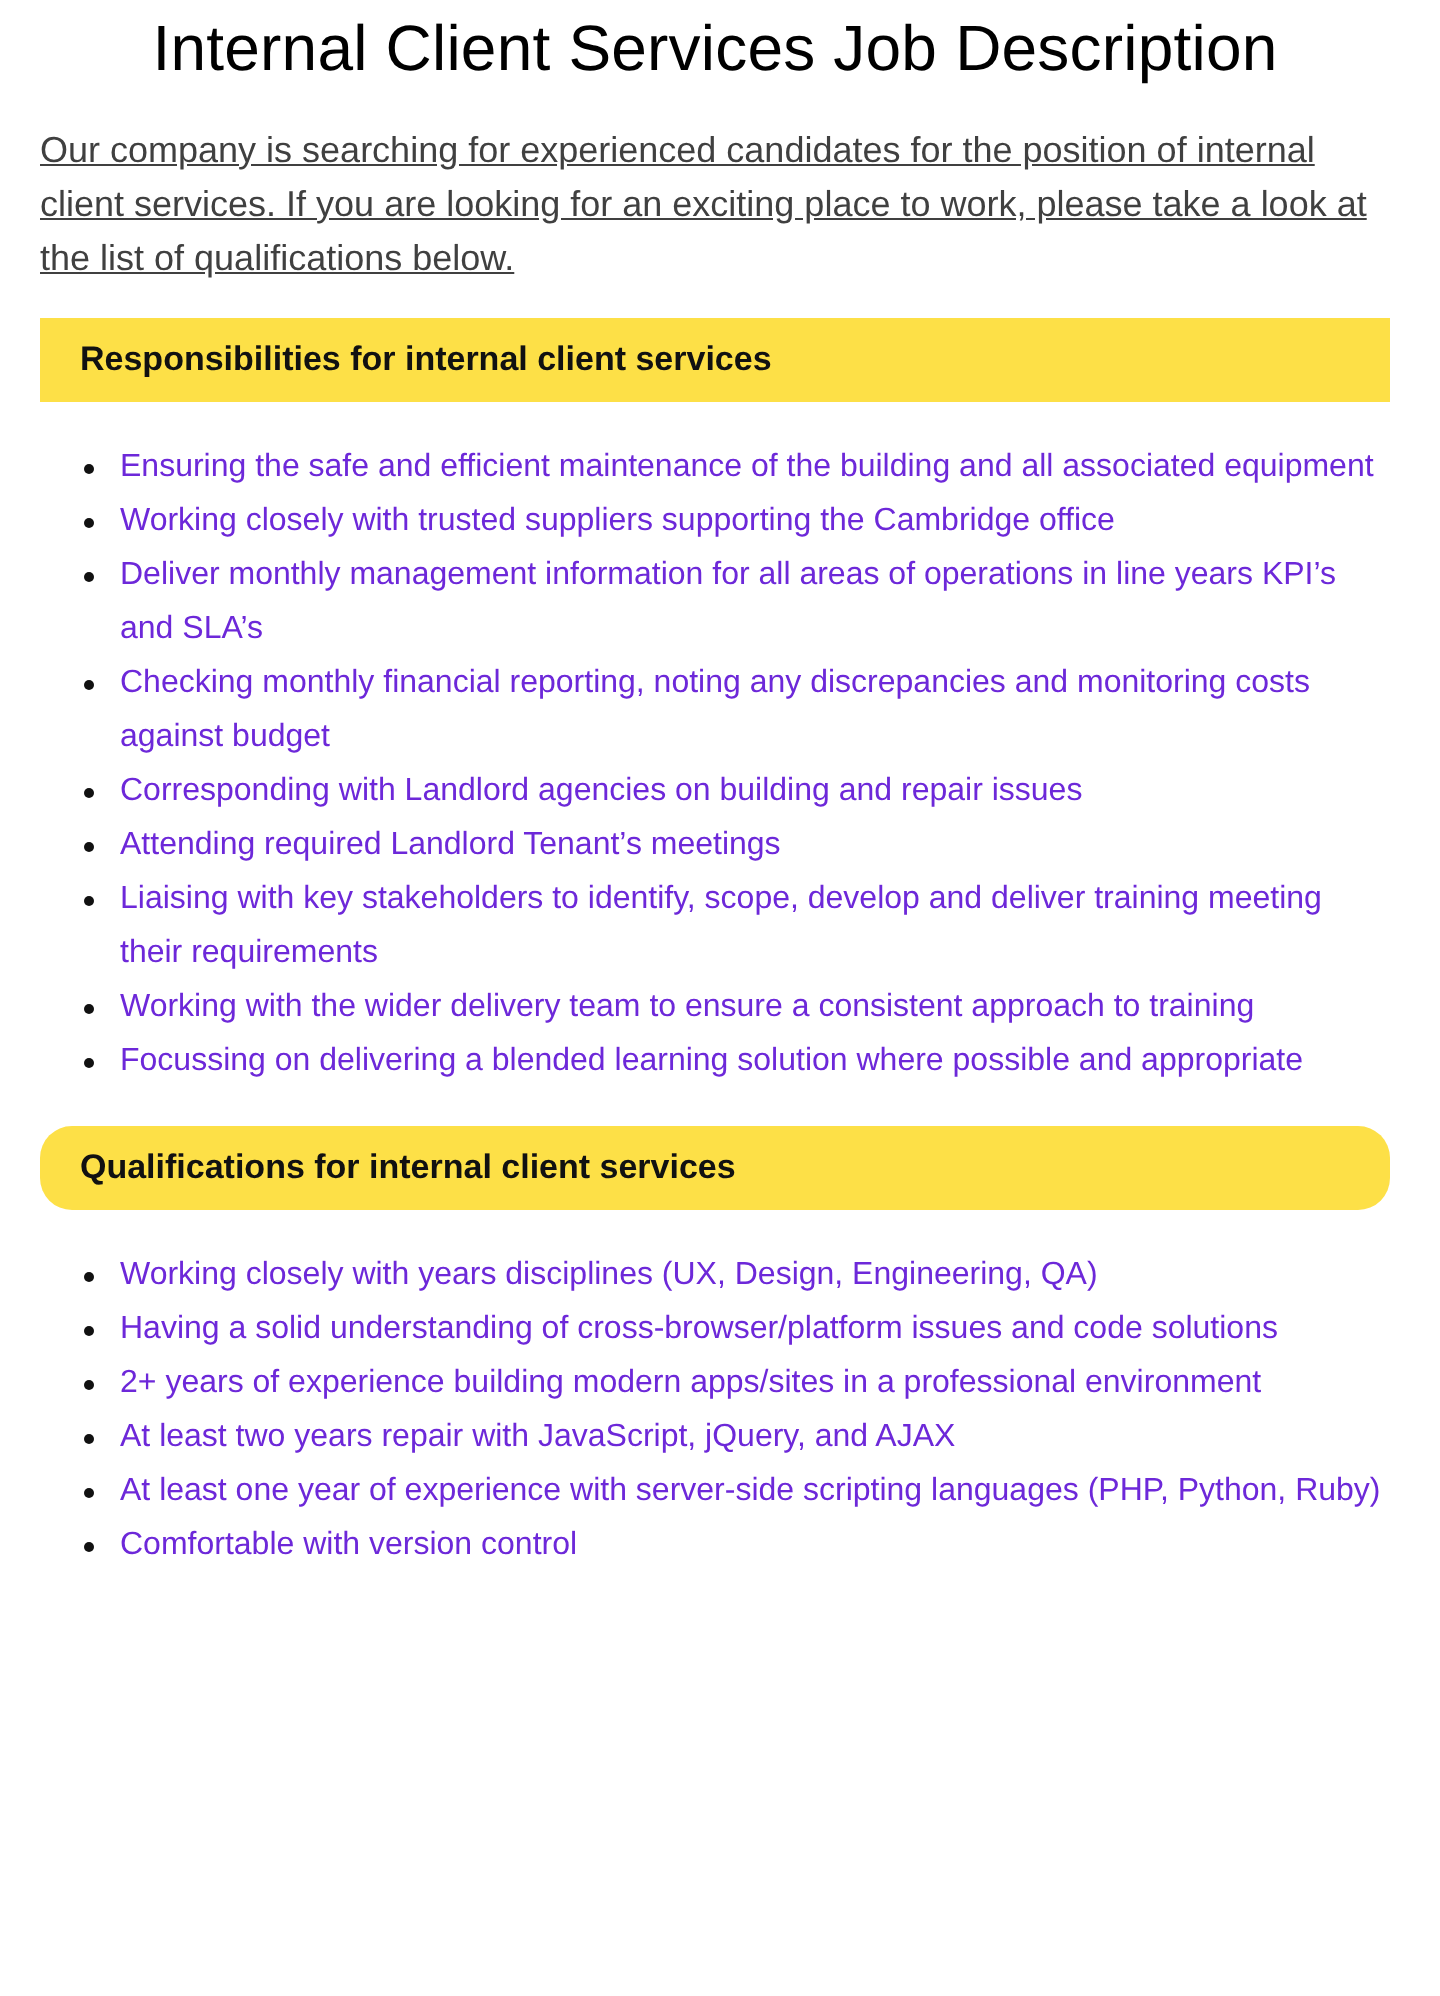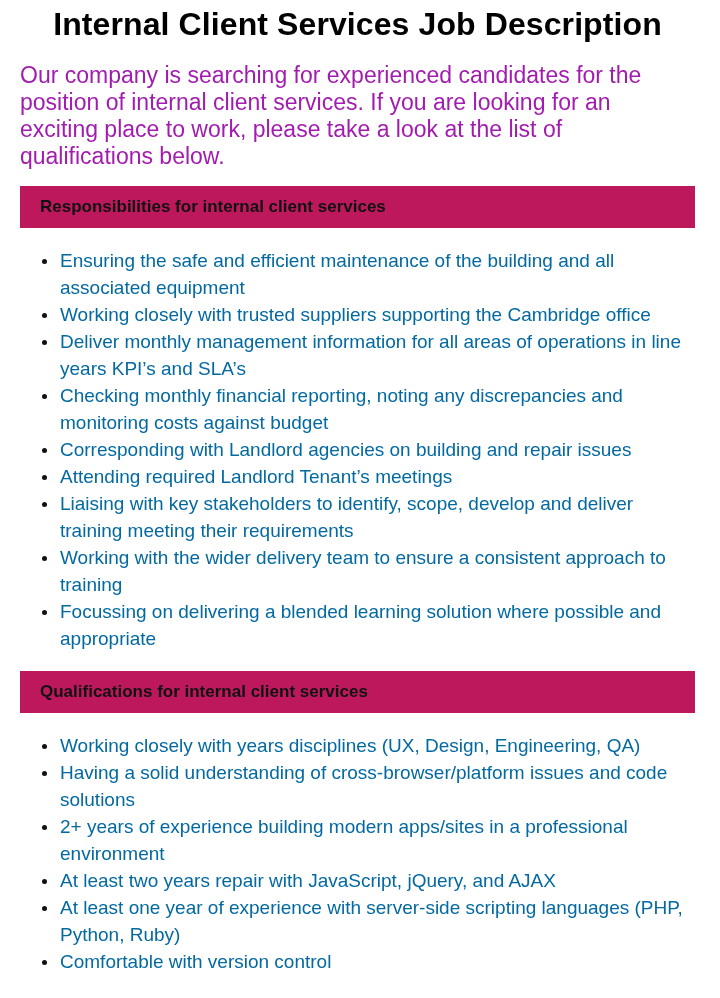--- a/index.html
+++ b/index.html
@@ -16,65 +16,67 @@
     }
     .page {
       padding: 0 25px 0 20px;
     }
     h1.title {
       margin: 0;
       padding-top: 2px;
       height: 48px;
       line-height: 44px;
       font-size: 32px;
-      font-weight: bold;
+      font-weight: normal;
       text-align: center;
       color: #000000;
       letter-spacing: 0.1px;
     }
     p.intro {
       margin: 12px 0 0 0;
-      font-size: 23px;
+      font-size: 18px;
       line-height: 27px;
-      color: #a21caf;
+      color: #404040;
+      text-decoration: underline;
     }
     .section-heading {
       margin: 16px 0 0 0;
-      background: #be185d;
+      background: #fde047;
       height: 42px;
       line-height: 42px;
       padding-left: 20px;
       font-size: 17px;
       font-weight: bold;
       color: #111111;
     }
     ul.items {
       list-style: none;
       margin: 19px 0 0 0;
       padding: 0;
     }
     ul.items li {
       position: relative;
       padding-left: 40px;
-      font-size: 19px;
+      font-size: 16px;
       line-height: 27px;
-      color: #0369a1;
+      color: #6d28d9;
     }
     ul.items li::before {
       content: "";
       position: absolute;
       left: 22px;
       top: 12px;
       width: 5px;
       height: 5px;
       border-radius: 50%;
       background: #111111;
     }
     .section-heading.second {
       margin-top: 19px;
+      border-radius: 16px;
     }
   </style>
 </head>
 <body>
 
 <div class="page">
   <h1 class="title">Internal Client Services Job Description</h1>
   <p class="intro">Our company is searching for experienced candidates for the position of internal client services. If you are looking for an exciting place to work, please take a look at the list of qualifications below.</p>
 
   <div class="section-heading">Responsibilities for internal client services</div>

